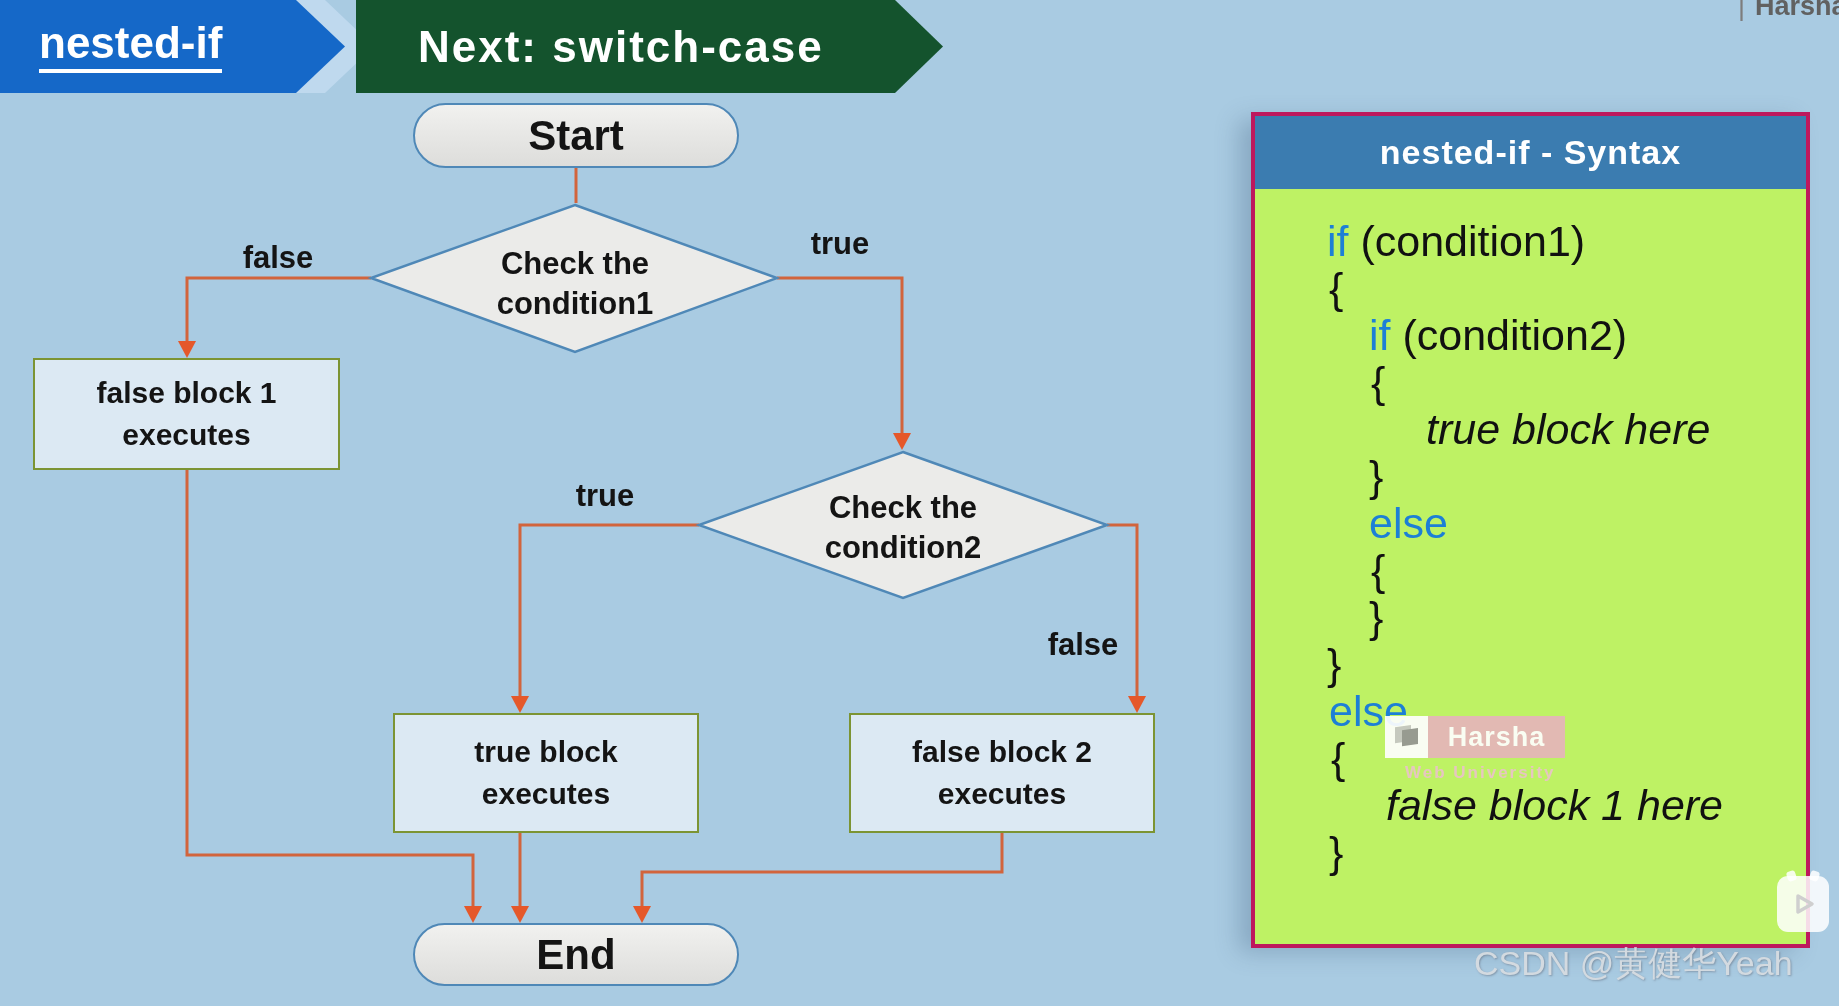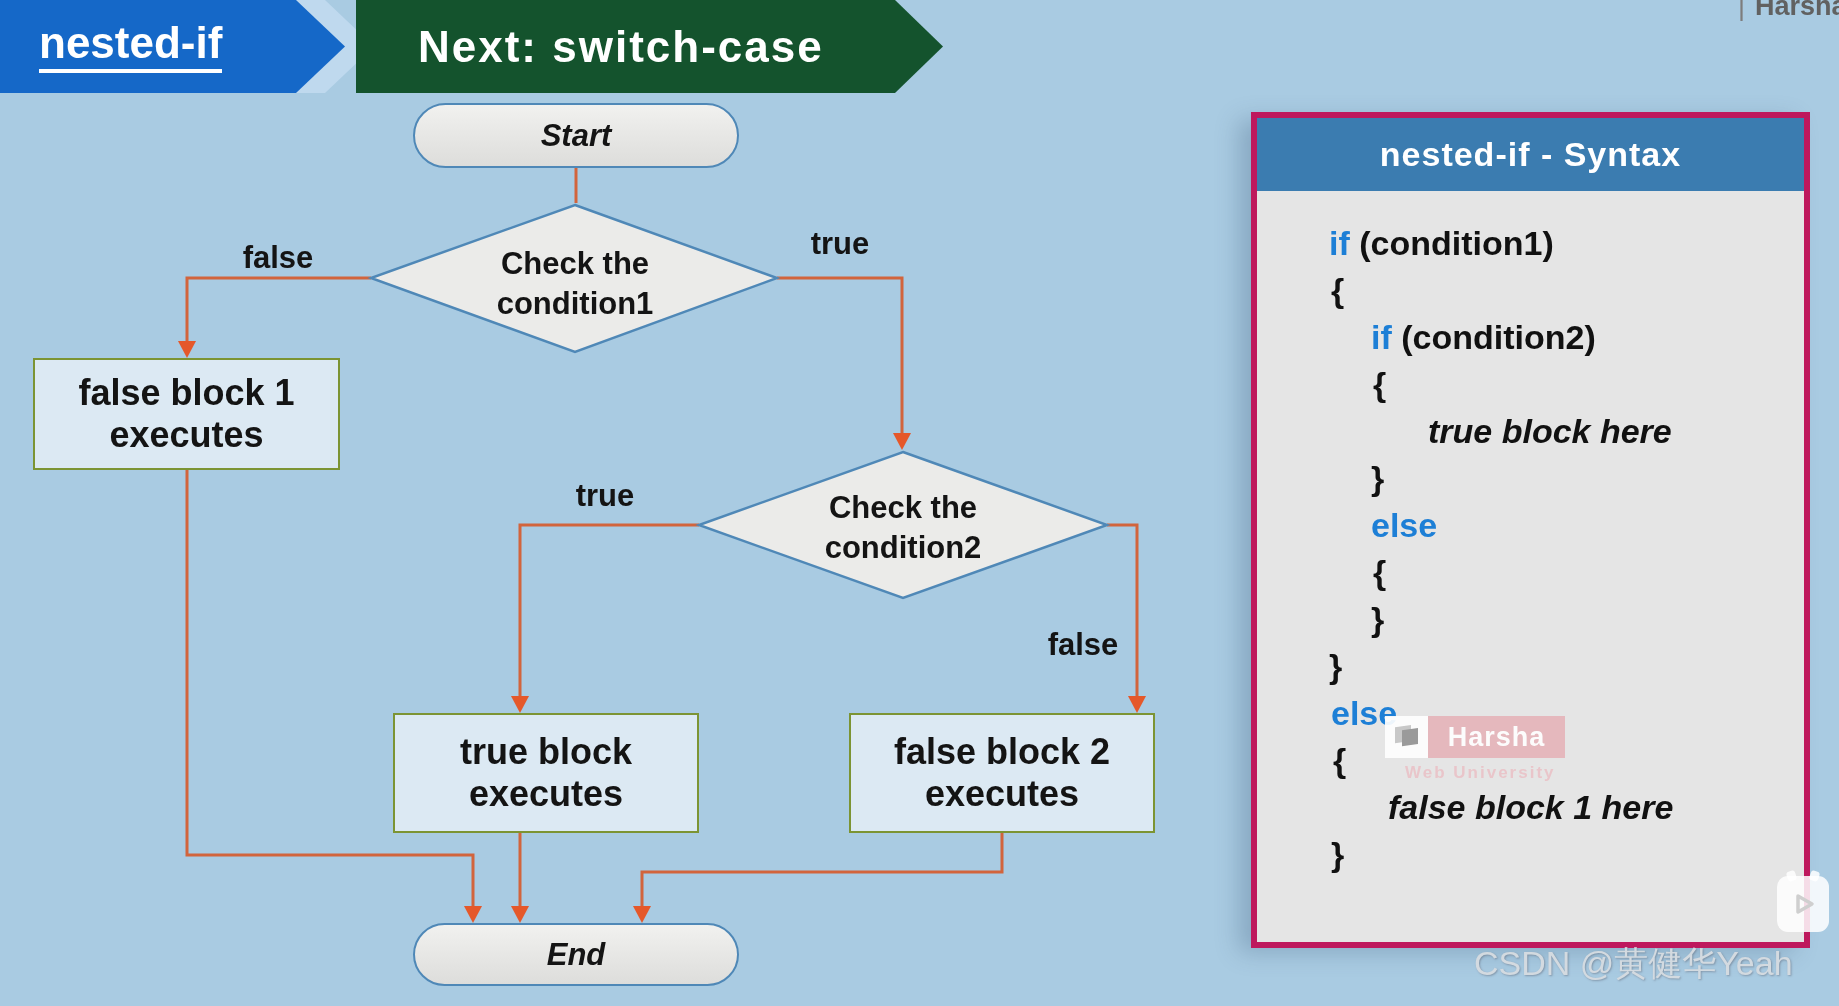--- a/index.html
+++ b/index.html
@@ -28,37 +28,37 @@
     font-size:27px;font-weight:700;color:#616161;}
   .brand-top .sep{color:#7d7d7d;font-weight:400;}
   
   svg.overlay{position:absolute;left:0;top:0;}
   .conn{fill:none;stroke:var(--connector,#d2643c);stroke-width:3;}
   .head{fill:var(--arrowhead,#e5582a);stroke:none;}
   .diamond-shape{fill:var(--diamond-fill,#ebebe9);stroke:var(--terminal-border,#4f88b7);stroke-width:2.5;}
   .node{position:absolute;display:flex;align-items:center;justify-content:center;
     text-align:center;font-weight:700;white-space:pre-line;}
   .terminal{background:linear-gradient(#f1f1ef,#dddddb);
-    border:2.5px solid var(--terminal-border,#4f88b7);border-radius:34px;font-size:31px;font-style:italic;}
+    border:2.5px solid var(--terminal-border,#4f88b7);border-radius:34px;font-size:42px;}
   .process{background:var(--process-fill,#dce9f3);
-    border:2px solid var(--process-border,#7c9433);font-size:36px;line-height:42px;}
+    border:2px solid var(--process-border,#7c9433);font-size:30px;line-height:42px;}
   .dlabel{position:absolute;display:flex;align-items:center;justify-content:center;
     text-align:center;font-weight:700;font-size:31px;line-height:40px;white-space:pre-line;}
   .elabel{position:absolute;width:130px;height:36px;display:flex;align-items:center;
     justify-content:center;font-weight:700;font-size:31px;}
   
   .panel{position:absolute;left:1251px;top:112px;width:559px;height:836px;
-    background:#e5e5e5;border:6px solid #be185d;
+    background:#bef264;border:4px solid #be185d;
     box-shadow:-14px 6px 22px -2px rgba(50,80,110,.28);}
   .panel-header{position:absolute;left:0;top:0;right:0;height:73px;
     background:var(--panel-header,#3b7cb0);display:flex;align-items:center;justify-content:center;
     color:#fff;font-size:34px;font-weight:700;letter-spacing:1px;}
   .panel-body{position:absolute;left:0;top:73px;right:0;bottom:0;padding-top:29px;overflow:hidden;}
   .code-line{height:47px;display:flex;align-items:center;
-    font-size:34px;font-weight:700;color:#111;white-space:pre;}
+    font-size:43px;font-weight:400;color:#111;white-space:pre;}
   .code-line .keyword{color:var(--kw,#1d7fd6);}
   .code-line .italic{font-style:italic;}
   
   .badge{position:absolute;left:1385px;top:716px;opacity:.92;}
   .badge-row{display:flex;}
   .badge-logo{width:43px;height:42px;background:#fff;display:flex;align-items:center;justify-content:center;}
   .badge-title{width:137px;height:42px;background:#e6b5ba;display:flex;align-items:center;
     justify-content:center;color:#fff;font-size:27px;font-weight:700;letter-spacing:1px;}
   .badge-sub{margin:5px 0 0 20px;color:#eac3c8;font-size:17px;letter-spacing:2px;font-weight:700;}
   .csdn{position:absolute;left:1474px;top:941px;width:365px;font-size:34px;color:#d3dae0;

